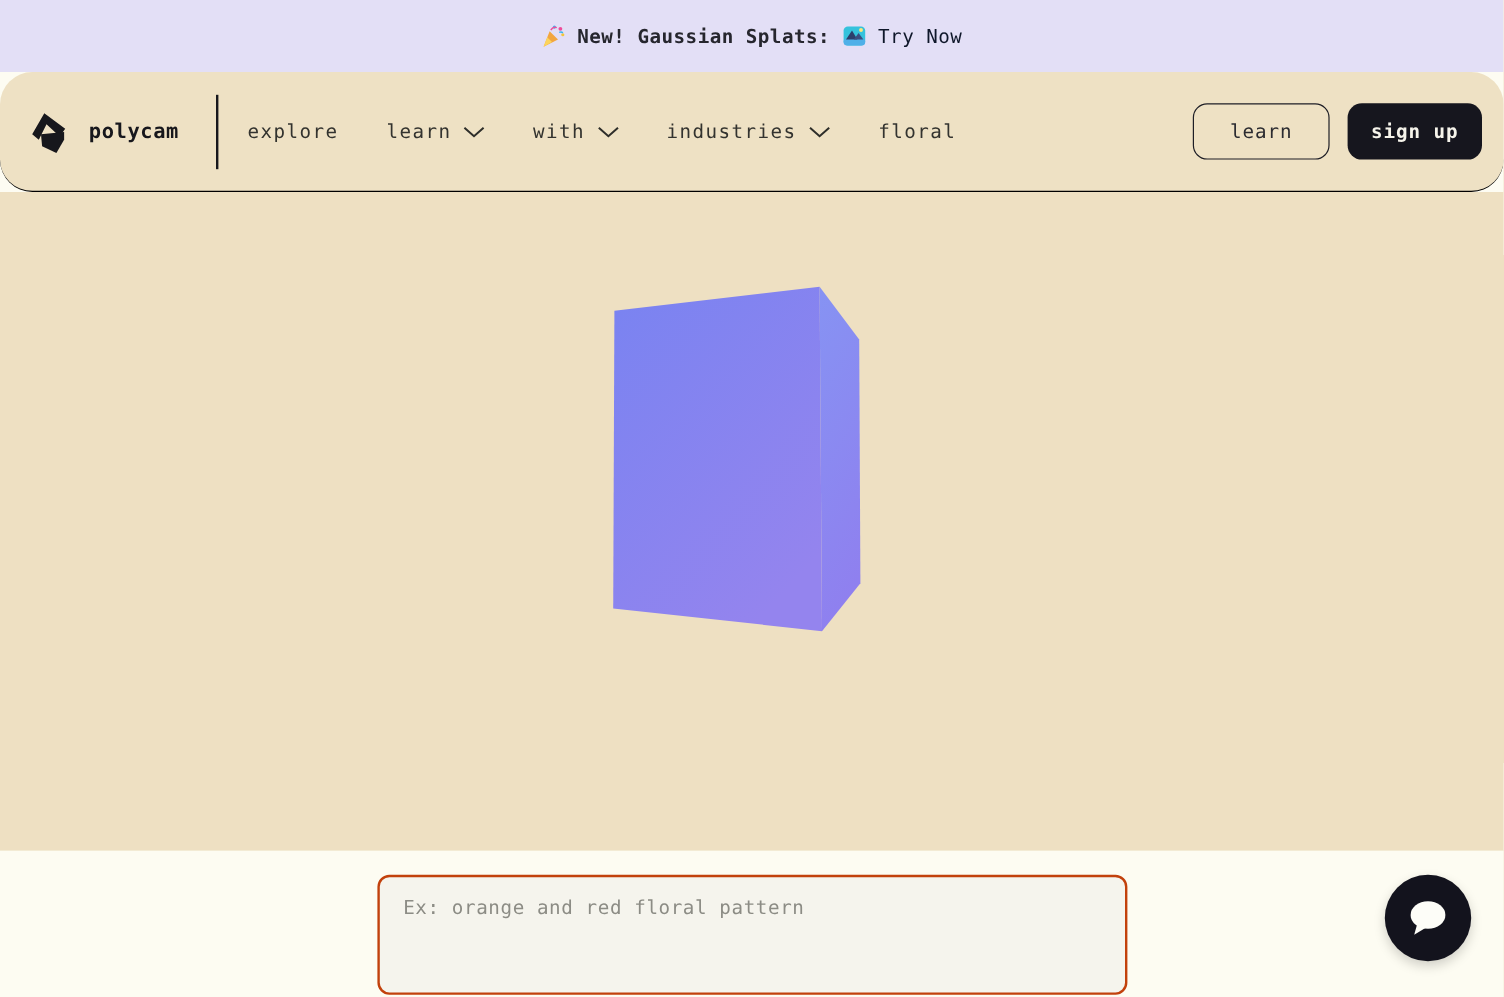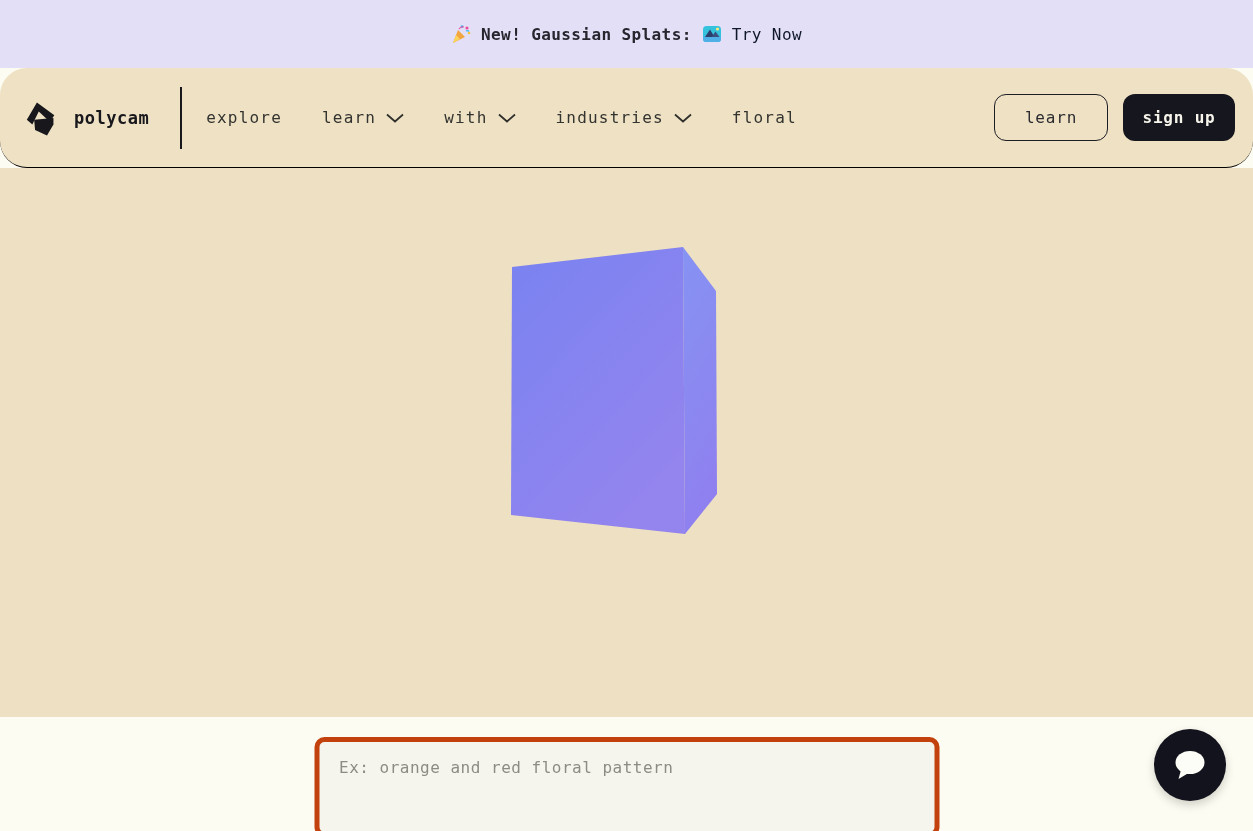--- a/index.html
+++ b/index.html
@@ -7,21 +7,21 @@
   body {
     width: 1253px; height: 831px;
     position: relative;
     font-family: "DejaVu Sans Mono", "Liberation Mono", monospace;
     background: #FDFCF2;
     overflow: hidden;
   }
 
   
   .banner {
-    height: 68px;
+    height: 60px;
     background: #E3DFF6;
     display: flex;
     align-items: center;
     justify-content: center;
     gap: 10px;
     font-size: 16px;
     letter-spacing: 0.4px;
     color: #2E2E36;
     white-space: nowrap;
   }
@@ -111,21 +111,21 @@
     position: relative;
   }
   .prompt-box {
     position: absolute;
     left: 50%;
     transform: translateX(-50%);
     top: 20px;
     width: 625px;
     height: 100px;
     background: #F5F4ED;
-    border: 5px solid #c2410c;
+    border: 2px solid #c2410c;
     border-radius: 10px;
     padding: 16px 20px;
     font-family: inherit;
     font-size: 16px;
     letter-spacing: 0.5px;
     color: #3A3A36;
     resize: none;
     outline: none;
   }
   .prompt-box::placeholder { color: #8C8C85; opacity: 1; }

